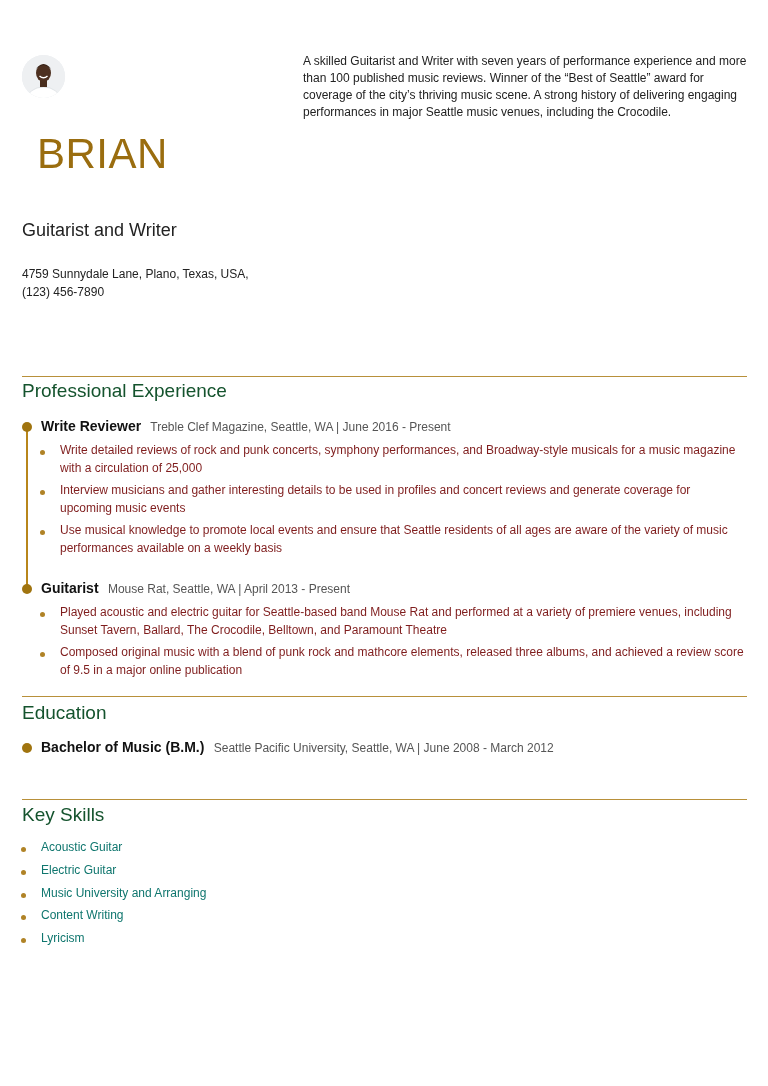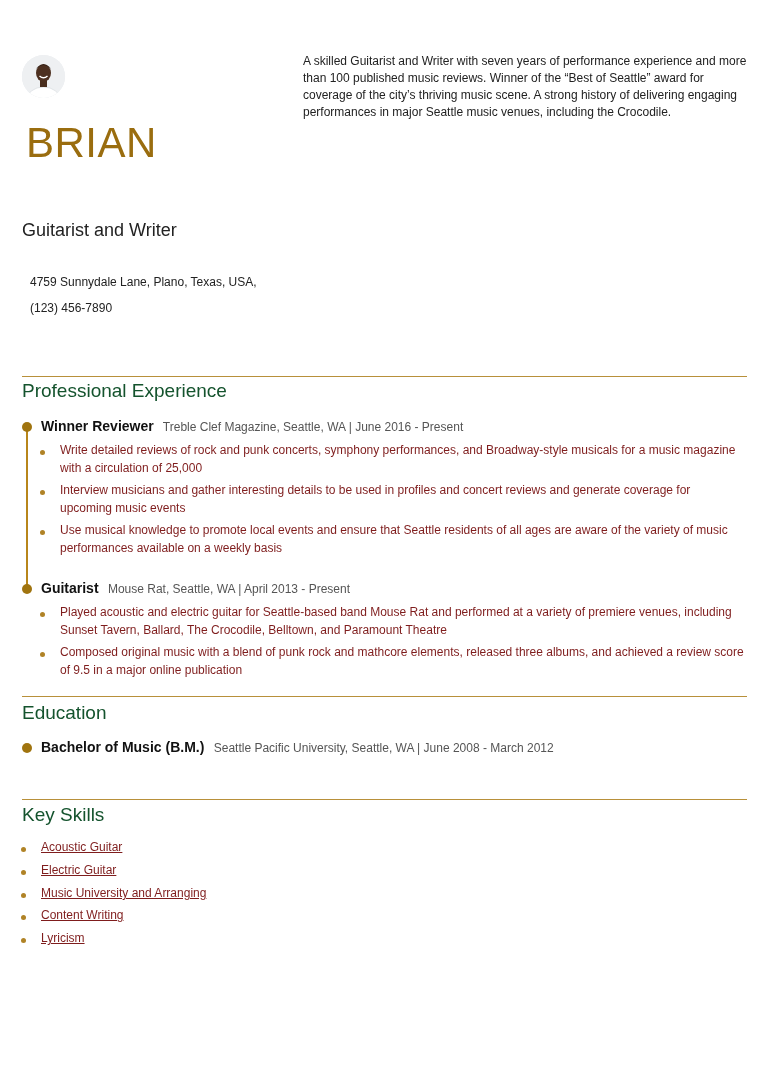--- a/index.html
+++ b/index.html
@@ -9,31 +9,31 @@
     color: #1a1a1a;
   }
 
   .avatar {
     position: absolute; left: 22px; top: 55px; width: 43px; height: 43px;
     border-radius: 50%; background: #e9ecef; overflow: hidden;
   }
   .name {
     position: absolute; left: 21px; top: 112px;
     font-size: 42px; line-height: 52px; font-weight: 400; letter-spacing: 0.5px;
-    color: #9a6d0f; margin: 5px;
+    color: #9a6d0f; margin: 16px;
   }
   .title {
     position: absolute; left: 22px; top: 220px;
     font-size: 18px; color: #222; margin: 0;
   }
   .contact {
     position: absolute; left: 22px; top: 266px; width: 260px;
     font-size: 12px; line-height: 17.5px; color: #222;
   }
-  .contact div { margin: 8px; }
+  .contact div { margin: 0; }
 
   .summary {
     position: absolute; left: 303px; top: 53px; width: 450px;
     font-size: 12px; line-height: 17px; color: #222; margin: 0;
   }
 
   .rule { position: absolute; left: 22px; width: 725px; height: 1px; background: #b8903a; }
 
   .section-title {
     position: absolute; left: 22px; font-size: 19px; color: #14532d; margin: 0; font-weight: 400;
@@ -53,21 +53,21 @@
     position: absolute; left: 41px; font-size: 12px; color: #555; white-space: nowrap;
   }
   .job-head .role { font-size: 14px; color: #111; font-weight: 700; margin-right: 6px; }
 
   .bullet {
     position: absolute; left: 60px; width: 685px;
     font-size: 12px; line-height: 17.5px; color: #7f1d1d;
   }
 
   .skill {
-    position: absolute; left: 41px; font-size: 12px; color: #7f1d1d; text-decoration: underline;
+    position: absolute; left: 41px; font-size: 12px; color: #0f766e;
   }
 </style>
 </head>
 <body>
 
 <div class="avatar">
   <svg width="43" height="43" viewBox="0 0 43 43">
     <rect width="43" height="43" fill="#eef0f2"></rect>
     <ellipse cx="21.5" cy="45" rx="17" ry="13" fill="#ffffff" stroke="#dfe3e6"></ellipse>
     <rect x="18" y="25" width="7" height="7" fill="#4a2e1e"></rect>
@@ -90,21 +90,21 @@
 
 <p class="summary">A skilled Guitarist and Writer with seven years of performance experience and more than 100 published music reviews. Winner of the “Best of Seattle” award for coverage of the city’s thriving music scene. A strong history of delivering engaging performances in major Seattle music venues, including the Crocodile.</p>
 
 <div class="rule" style="top:376px;"></div>
 <h2 class="section-title" style="top:380px;">Professional Experience</h2>
 
 <div class="timeline-line" style="top:428px; height:160px;"></div>
 
 <div class="dot-lg" style="left:22px; top:422px;"></div>
 <div class="job-head" style="top:418px;">
-  <span class="role">Winner Reviewer</span>
+  <span class="role">Write Reviewer</span>
   <span>Treble Clef Magazine, Seattle, WA | June 2016 - Present</span>
 </div>
 
 <div class="dot-sm" style="left:40px; top:450px;"></div>
 <div class="bullet" style="top:442px;">Write detailed reviews of rock and punk concerts, symphony performances, and Broadway-style musicals for a music magazine with a circulation of 25,000</div>
 
 <div class="dot-sm" style="left:40px; top:490px;"></div>
 <div class="bullet" style="top:482px;">Interview musicians and gather interesting details to be used in profiles and concert reviews and generate coverage for upcoming music events</div>
 
 <div class="dot-sm" style="left:40px; top:530px;"></div>

